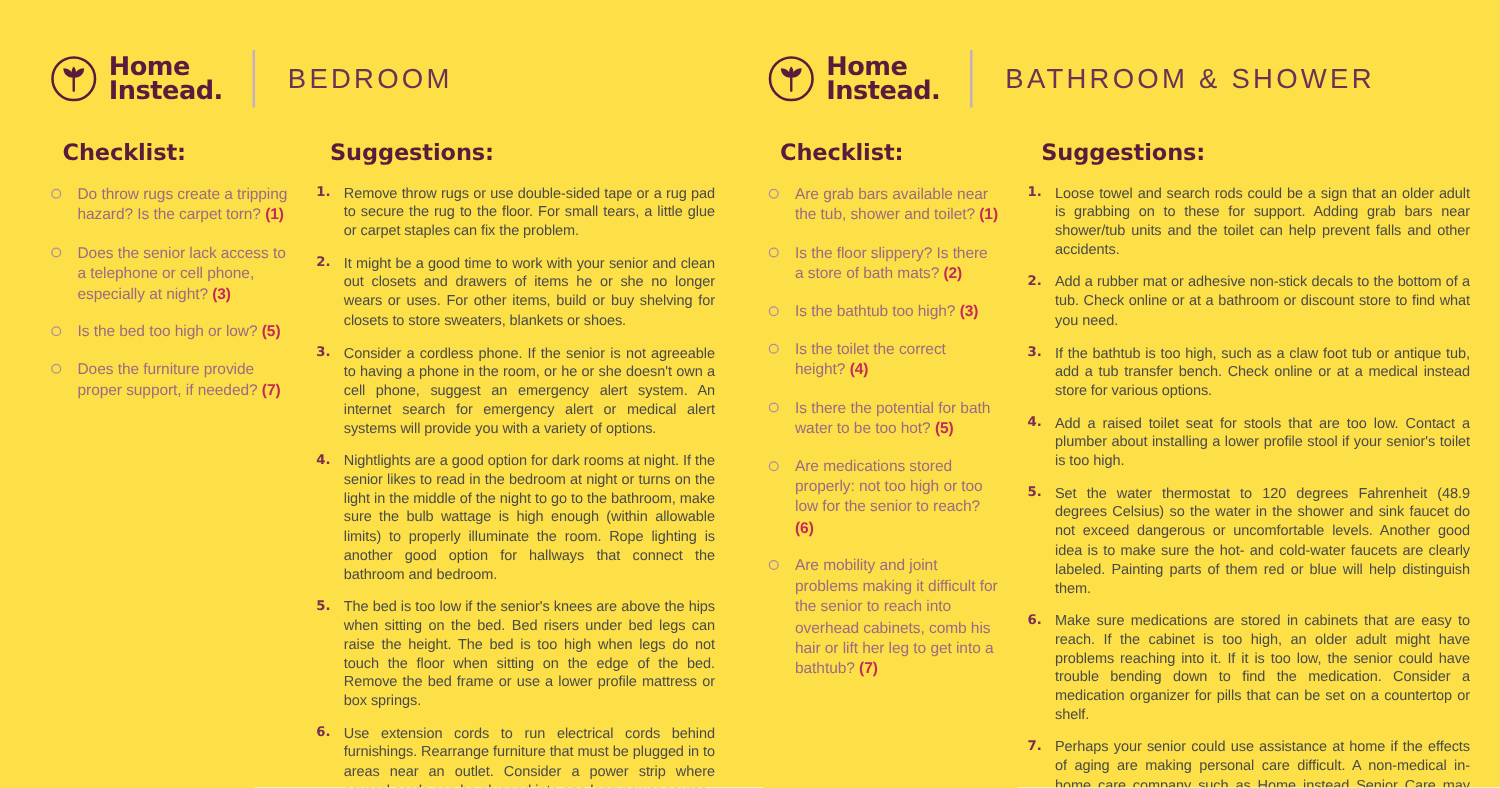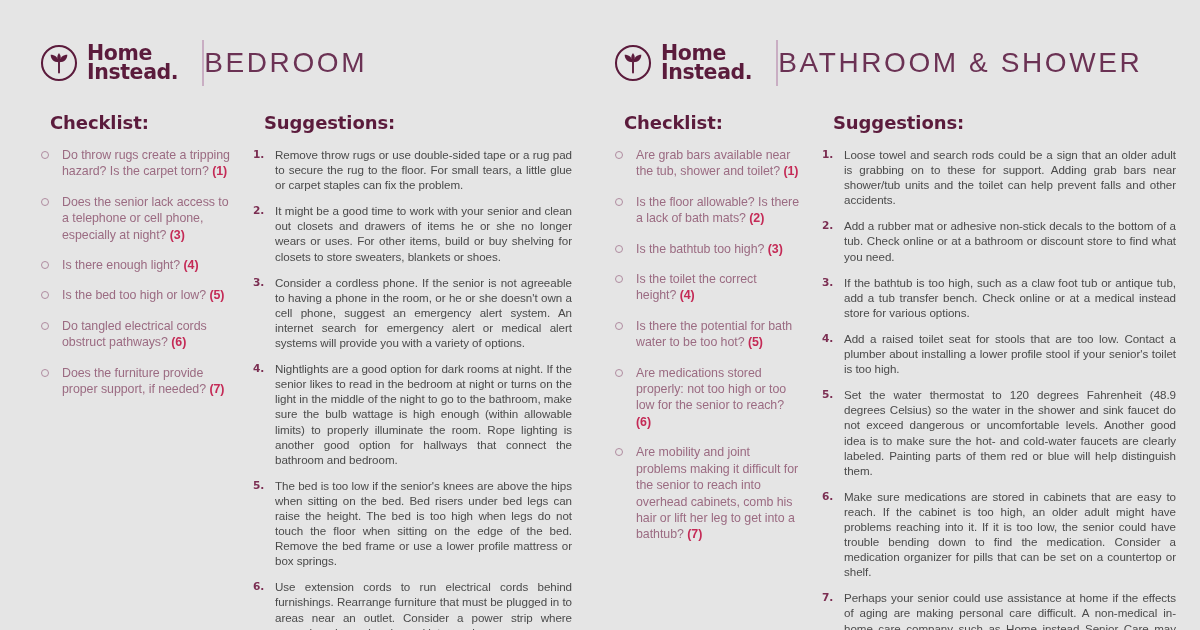--- a/index.html
+++ b/index.html
@@ -6,21 +6,21 @@
   html, body {
     margin: 0; padding: 0;
     width: 1200px; height: 630px;
     background: #ffffff;
     font-family: "Liberation Sans", sans-serif;
     overflow: hidden;
   }
   .page {
     position: relative;
     width: 1200px; height: 630px;
-    background: #e5e5e5;
+    background: #fde047;
     display: flex;
   }
   .panel {
     width: 600px;
     height: 630px;
     padding: 34px 28px 0 40px;
     position: relative;
     overflow: hidden;
   }
   .panel.right { padding-left: 14px; padding-right: 24px; }
@@ -51,23 +51,24 @@
   .logo-text .l2 { display:block; }
   .hdr-divider {
     width: 2px;
     height: 46px;
     background: #C9AEC3;
     flex: none;
   }
   .room-title {
     font-family: "Liberation Sans", sans-serif;
     font-weight: 400;
-    font-size: 28px;
+    font-size: 22px;
     letter-spacing: 2.6px;
     color: #6B3254;
+    padding-left: 26px;
     white-space: nowrap;
   }
 
   
   .cols { display: flex; }
   .col-check { width: 205px; flex: none; padding-right: 14px; }
   .col-sugg  { flex: 1 1 auto; padding-left: 6px; }
   .right .col-check { width: 200px; }
 
   .sec-title {
@@ -148,23 +149,21 @@
       <div class="hdr-divider"></div>
       <h1 class="room-title">BEDROOM</h1>
     </header>
 
     <div class="cols">
       <div class="col-check">
         <h2 class="sec-title">Checklist:</h2>
         <ul class="checklist">
             <li><span class="bullet"></span><span>Do throw rugs create a tripping  hazard? Is the carpet torn? </span><span class="num">(1)</span></li>
             <li><span class="bullet"></span><span>Does the senior lack access to a telephone or cell phone, especially at night? </span><span class="num">(3)</span></li>
-            <li><span class="bullet"></span><span>Is there enough light? </span><span class="num">(4)</span></li>
             <li><span class="bullet"></span><span>Is the bed too high or low? </span><span class="num">(5)</span></li>
-            <li><span class="bullet"></span><span>Do tangled electrical cords obstruct pathways? </span><span class="num">(6)</span></li>
             <li><span class="bullet"></span><span>Does the furniture provide proper support, if needed? </span><span class="num">(7)</span></li>
           </ul>
       </div>
       <div class="col-sugg">
         <h2 class="sec-title">Suggestions:</h2>
         <ol class="suggestions">
             <li>Remove throw rugs or use double-sided tape or a rug pad to secure the rug to the floor. For small tears, a little glue or carpet staples can fix the problem.</li>
             <li>It might be a good time to work with your senior and clean out closets and drawers of items he or she no longer wears or uses. For other items, build or buy shelving for closets to store sweaters, blankets or shoes.</li>
             <li>Consider a cordless phone. If the senior is not agreeable to having a phone in the room, or he or she doesn't own a cell phone, suggest an emergency alert system. An internet search for emergency alert or medical alert systems will provide you with a variety of options.</li>
             <li>Nightlights are a good option for dark rooms at night. If the senior likes to read in the bedroom at night or turns on the light in the middle of the night to go to the bathroom, make sure the bulb wattage is high enough (within allowable limits) to properly illuminate the room. Rope lighting is another good option for hallways that connect the bathroom and bedroom.</li>
@@ -192,21 +191,21 @@
       </div>
       <div class="hdr-divider"></div>
       <h1 class="room-title">BATHROOM &amp; SHOWER</h1>
     </header>
 
     <div class="cols">
       <div class="col-check">
         <h2 class="sec-title">Checklist:</h2>
         <ul class="checklist">
             <li><span class="bullet"></span><span>Are grab bars available near the tub, shower and toilet? </span><span class="num">(1)</span></li>
-            <li><span class="bullet"></span><span>Is the floor allowable? Is there a lack of bath mats? </span><span class="num">(2)</span></li>
+            <li><span class="bullet"></span><span>Is the floor slippery? Is there a store of bath mats? </span><span class="num">(2)</span></li>
             <li><span class="bullet"></span><span>Is the bathtub too high? </span><span class="num">(3)</span></li>
             <li><span class="bullet"></span><span>Is the toilet the correct height? </span><span class="num">(4)</span></li>
             <li><span class="bullet"></span><span>Is there the potential for bath water to be too hot? </span><span class="num">(5)</span></li>
             <li><span class="bullet"></span><span>Are medications stored properly: not too high or too low for the senior to reach? </span><span class="num">(6)</span></li>
             <li><span class="bullet"></span><span>Are mobility and joint problems making it difficult for the senior to reach into overhead cabinets, comb his hair or lift her leg to get into a bathtub? </span><span class="num">(7)</span></li>
           </ul>
       </div>
       <div class="col-sugg">
         <h2 class="sec-title">Suggestions:</h2>
         <ol class="suggestions">

